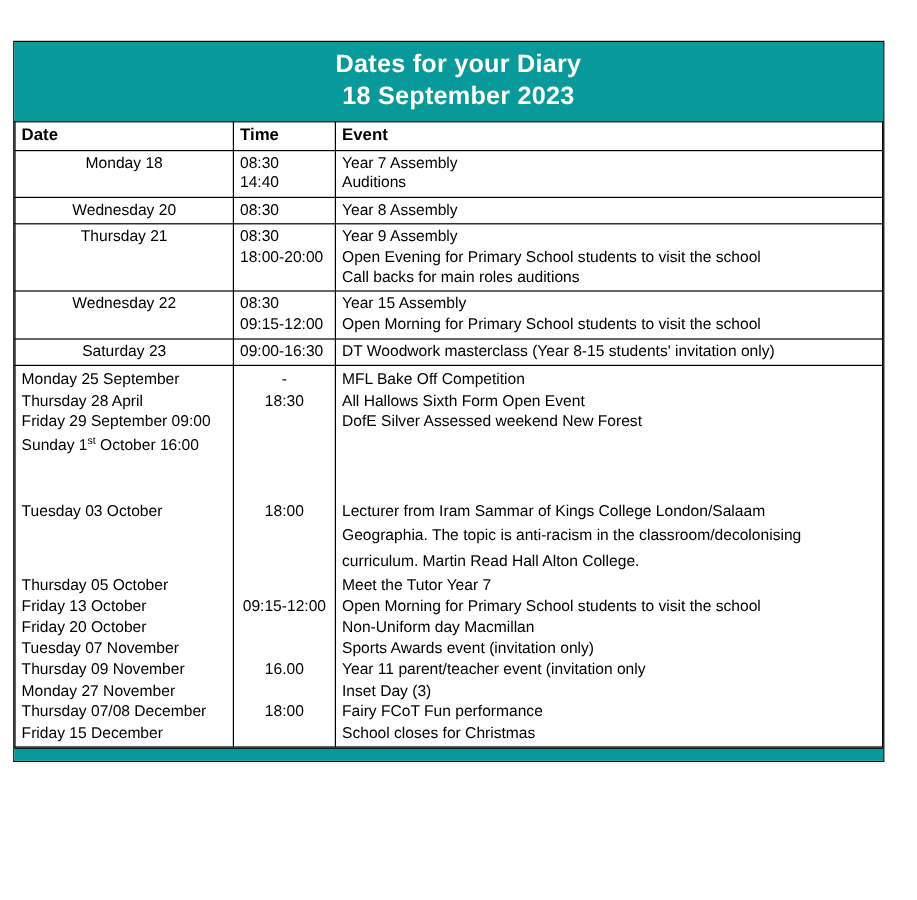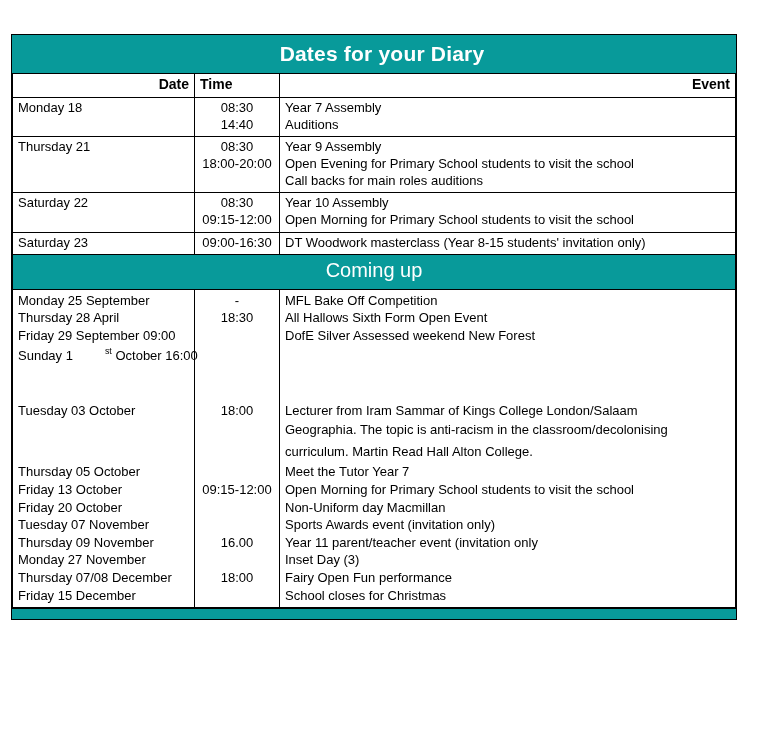--- a/index.html
+++ b/index.html
@@ -57,28 +57,28 @@
     padding: 2px 5px 3px 5px;
     line-height: 1.28;
   }
   .col-date { width: 182px; }
   .col-time { width: 85px; }
   .col-event { width: auto; }
 
   thead th {
     font-weight: bold;
     font-size: 14px;
-    text-align: right;
+    text-align: left;
     padding-top: 3px;
     padding-bottom: 4px;
   }
   thead th.t-center { text-align: left; }
 
-  td.time { text-align: center; white-space: pre-line; }
-  td.date { white-space: pre-line; }
+  td.time { text-align: left; white-space: pre-line; }
+  td.date { white-space: pre-line; text-align: center; }
   td.event { white-space: pre-line; }
 
   td.mid-date { vertical-align: middle; }
 
   
   tr.cu-row td {
     background: #089a9a;
     color: #ffffff;
     text-align: center;
     font-size: 20px;
@@ -105,21 +105,20 @@
     overflow: visible;
   }
   .cu-list li.gap { height: 17.6px; }
   .cu-list li.tall { height: 22px; line-height: 22px; }
   .cu-col-time li { text-align: center; }
 
   sup.ord {
     font-size: 0.68em;
     vertical-align: super;
     line-height: 0;
-    margin-left: 32px;
   }
 
   
   .footer {
     background: #089a9a;
     color: #ffffff;
     text-align: center;
     font-weight: bold;
     font-size: 13.5px;
     line-height: 1.38;
@@ -128,20 +127,21 @@
   }
 </style>
 </head>
 <body>
 
 <div class="page">
   <div class="diary">
 
     <div class="banner">
       <span class="banner-line">Dates for your Diary</span>
+      <span class="banner-line">18 September 2023</span>
     </div>
 
     <table class="grid">
       <colgroup>
         <col class="col-date">
           <col class="col-time">
           <col class="col-event">
       </colgroup>
       <thead>
         <tr>
@@ -152,43 +152,45 @@
       </thead>
       <tbody>
         <tr>
           <td class="date mid-date">Monday 18</td>
           <td class="time">08:30
 14:40</td>
           <td class="event">Year 7 Assembly
 Auditions</td>
         </tr>
         <tr>
+          <td class="date">Wednesday 20</td>
+          <td class="time">08:30</td>
+          <td class="event">Year 8 Assembly</td>
+        </tr>
+        <tr>
           <td class="date mid-date">Thursday 21</td>
           <td class="time">08:30
 18:00-20:00</td>
           <td class="event">Year 9 Assembly
 Open Evening for Primary School students to visit the school
 Call backs for main roles auditions</td>
         </tr>
         <tr>
-          <td class="date">Saturday 22</td>
+          <td class="date">Wednesday 22</td>
           <td class="time">08:30
 09:15-12:00</td>
-          <td class="event">Year 10 Assembly
+          <td class="event">Year 15 Assembly
 Open Morning for Primary School students to visit the school</td>
         </tr>
         <tr>
           <td class="date">Saturday 23</td>
           <td class="time">09:00-16:30</td>
           <td class="event">DT Woodwork masterclass (Year 8-15 students' invitation only)</td>
         </tr>
 
-        <tr class="cu-row">
-          <td colspan="3">Coming up</td>
-        </tr>
 
         <tr class="cu-body">
           <td>
             <ul class="cu-list cu-col-date">
               <li>Monday 25 September</li>
               <li>Thursday 28 April</li>
               <li>Friday 29 September 09:00</li>
               <li class="tall">Sunday 1<sup class="ord">st</sup> October 16:00</li>
               <li class="gap"></li>
               <li class="gap"></li>
@@ -236,21 +238,21 @@
               <li class="gap"></li>
               <li>Lecturer from Iram Sammar of Kings College London/Salaam</li>
               <li class="tall">Geographia. The topic is anti-racism in the classroom/decolonising</li>
               <li class="tall">curriculum. Martin Read Hall Alton College.</li>
               <li>Meet the Tutor Year 7</li>
               <li>Open Morning for Primary School students to visit the school</li>
               <li>Non-Uniform day Macmillan</li>
               <li>Sports Awards event (invitation only)</li>
               <li>Year 11 parent/teacher event (invitation only</li>
               <li>Inset Day (3)</li>
-              <li>Fairy Open Fun performance</li>
+              <li>Fairy FCoT Fun performance</li>
               <li>School closes for Christmas</li>
             </ul>
           </td>
         </tr>
       </tbody>
     </table>
 
     <div class="footer">
       
       

